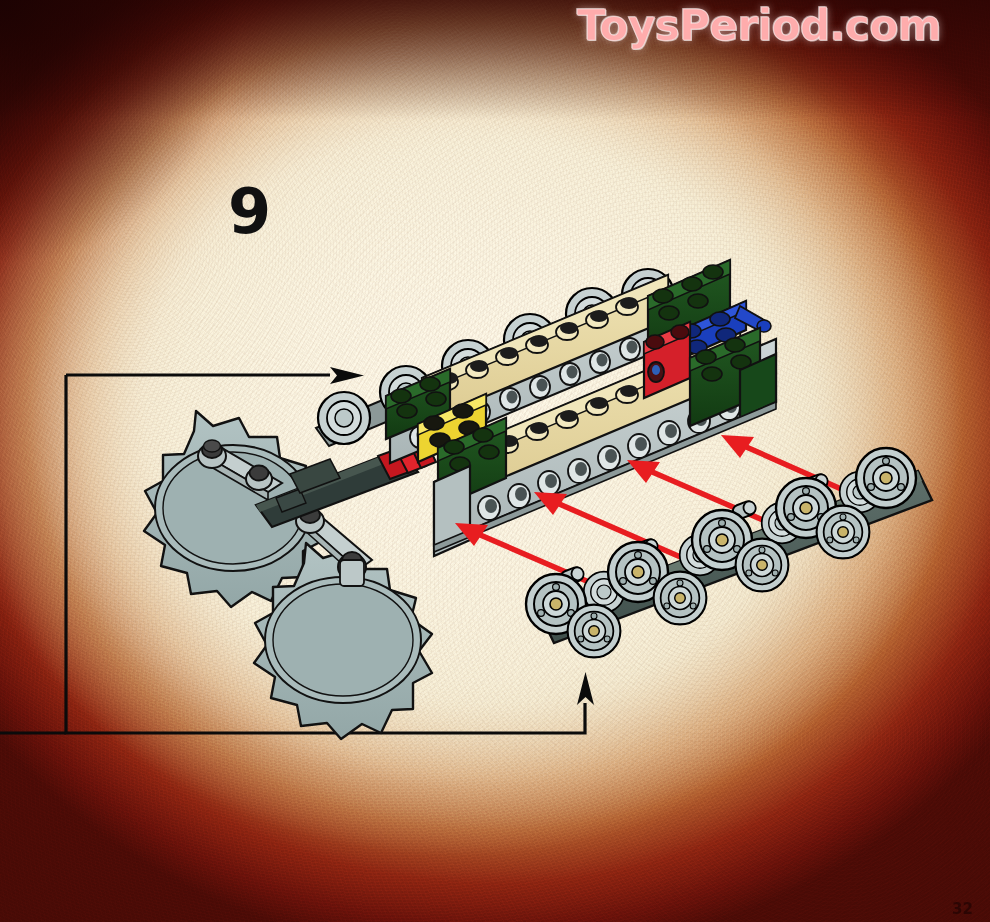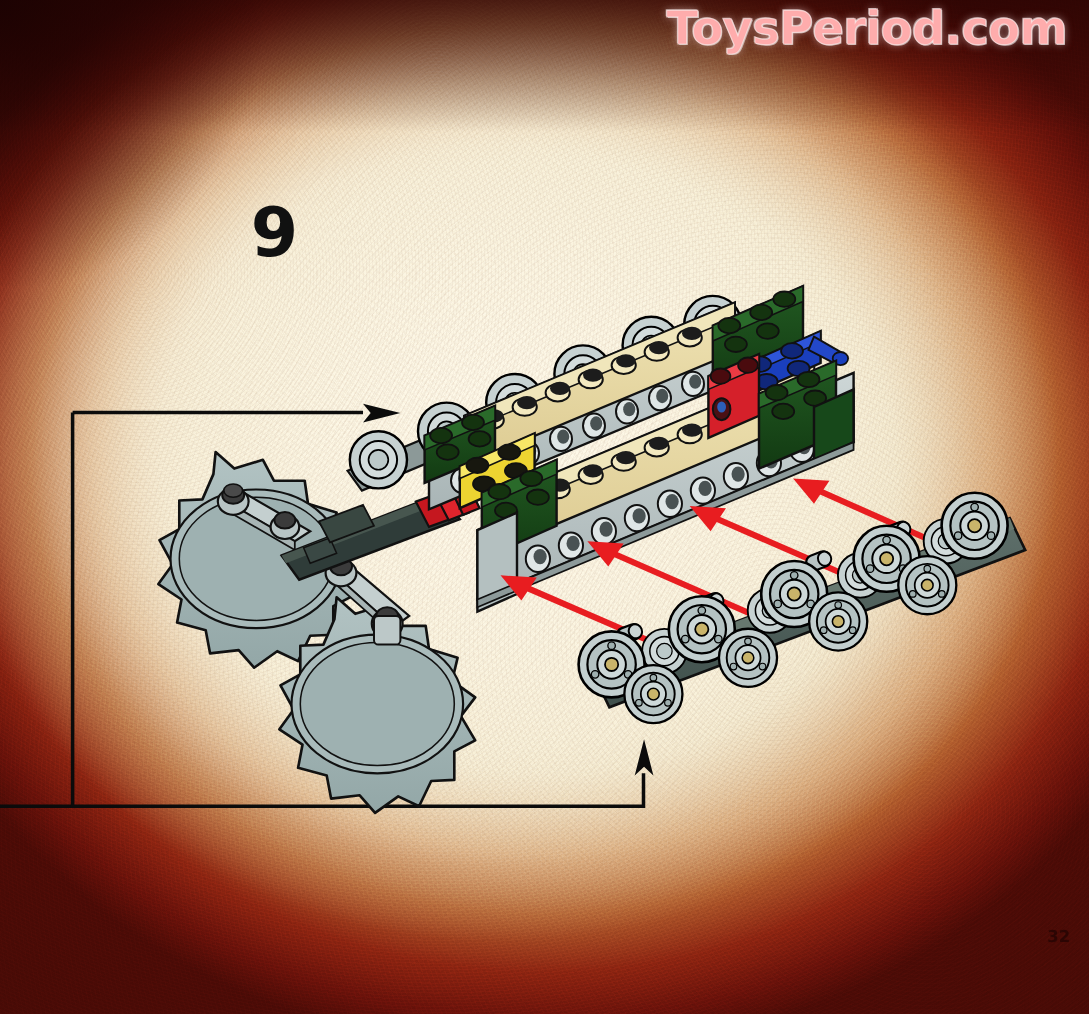--- a/index.html
+++ b/index.html
@@ -54,21 +54,21 @@
   }
   .grain2{
     position:absolute;inset:0;opacity:.30;mix-blend-mode:overlay;
     background-image:
       repeating-radial-gradient(circle at 40% 10%, rgba(255,255,255,0.22) 0 1px, rgba(0,0,0,0) 1px 3px),
       repeating-radial-gradient(circle at 85% 80%, rgba(255,255,255,0.18) 0 1px, rgba(0,0,0,0) 1px 4px);
   }
 
   
   .watermark{
-    position:absolute;left:606px;top:1px;
+    position:absolute;left:577px;top:1px;
     font-size:42px;font-weight:bold;letter-spacing:-0.5px;
     font-family:"DejaVu Sans", sans-serif;
     color:rgba(255,150,150,0.78);
     text-shadow:
       0 0 1px rgba(255,255,255,0.85),
       1px 1px 0 rgba(255,255,255,0.55),
       -1px -1px 0 rgba(255,255,255,0.45),
       0 0 8px rgba(255,225,225,0.55);
     white-space:nowrap;
     -webkit-text-stroke:1px rgba(255,235,235,0.55);
@@ -77,21 +77,21 @@
   
   .step-number{
     position:absolute;left:228px;top:181px;
     font-size:62px;font-weight:bold;color:#111;
     font-family:"DejaVu Sans", sans-serif;
     line-height:1;
   }
 
   
   .page-number{
-    position:absolute;left:952px;top:842px;
+    position:absolute;left:952px;top:900px;
     font-size:15px;font-weight:bold;
     color:rgba(20,2,2,0.55);
     font-family:"DejaVu Sans", sans-serif;
   }
 
   
   .art{position:absolute;left:0;top:0;width:990px;height:922px;}
 </style>
 </head>
 <body>

